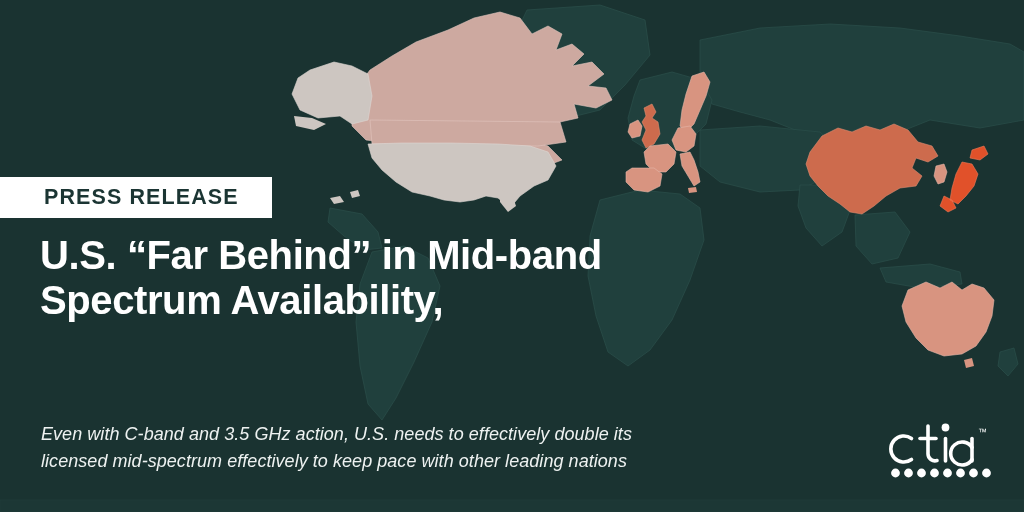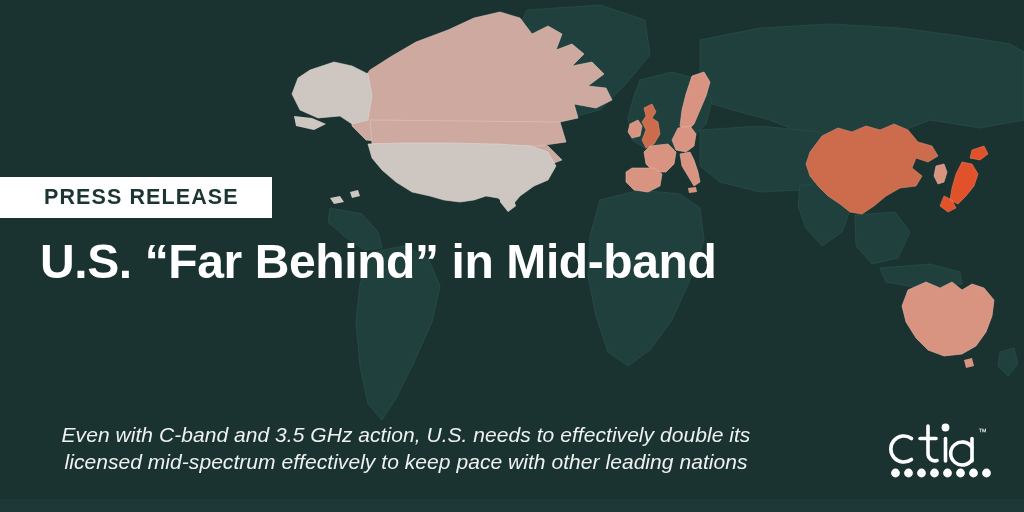--- a/index.html
+++ b/index.html
@@ -49,41 +49,40 @@
     font-size: 21.5px;
     font-weight: bold;
     letter-spacing: 1.1px;
     line-height: 1;
     white-space: nowrap;
   }
 
   #headline {
     position: absolute;
     left: 40px;
-    top: 239px;
+    top: 233px;
     width: 760px;
     color: #ffffff;
-    font-size: 48px;
+    font-size: 40px;
     font-weight: bold;
     line-height: 45px;
     letter-spacing: -0.4px;
   }
   #headline .hl-line { display: block; white-space: nowrap; }
 
   #subhead {
     position: absolute;
     left: 41px;
     top: 421px;
     width: 730px;
     color: #eef2f1;
-    font-size: 21px;
+    font-size: 18px;
     font-style: italic;
     line-height: 27px;
     letter-spacing: 0.05px;
-    text-align: center;
   }
   #subhead .sub-line { display: block; white-space: nowrap; }
 
   
   #ctia-logo {
     position: absolute;
     left: 886px;
     top: 414px;
     width: 108px;
     height: 66px;
@@ -168,20 +167,21 @@
   </div>
 
   <div id="content-layer">
 
     <div id="press-badge" style="background: rgb(255, 255, 255);">
       <span id="press-badge-label" style="color: rgb(27, 53, 51);">PRESS RELEASE</span>
     </div>
 
     <div id="headline" style="color: rgb(255, 255, 255);">
       <span class="hl-line">U.S. “Far Behind” in Mid-band</span>
+      <span class="hl-line">Spectrum Availability,</span>
     </div>
 
     <div id="subhead" style="color: rgb(238, 242, 241);">
       <span class="sub-line">Even with C-band and 3.5 GHz action, U.S. needs to effectively double its</span>
       <span class="sub-line">licensed mid-spectrum effectively to keep pace with other leading nations</span>
     </div>
 
     <div id="ctia-logo">
       <svg width="108" height="66" viewBox="0 0 108 66" xmlns="http://www.w3.org/2000/svg">
         <g fill="none" stroke="#ffffff" stroke-width="3.6" stroke-linecap="round">

